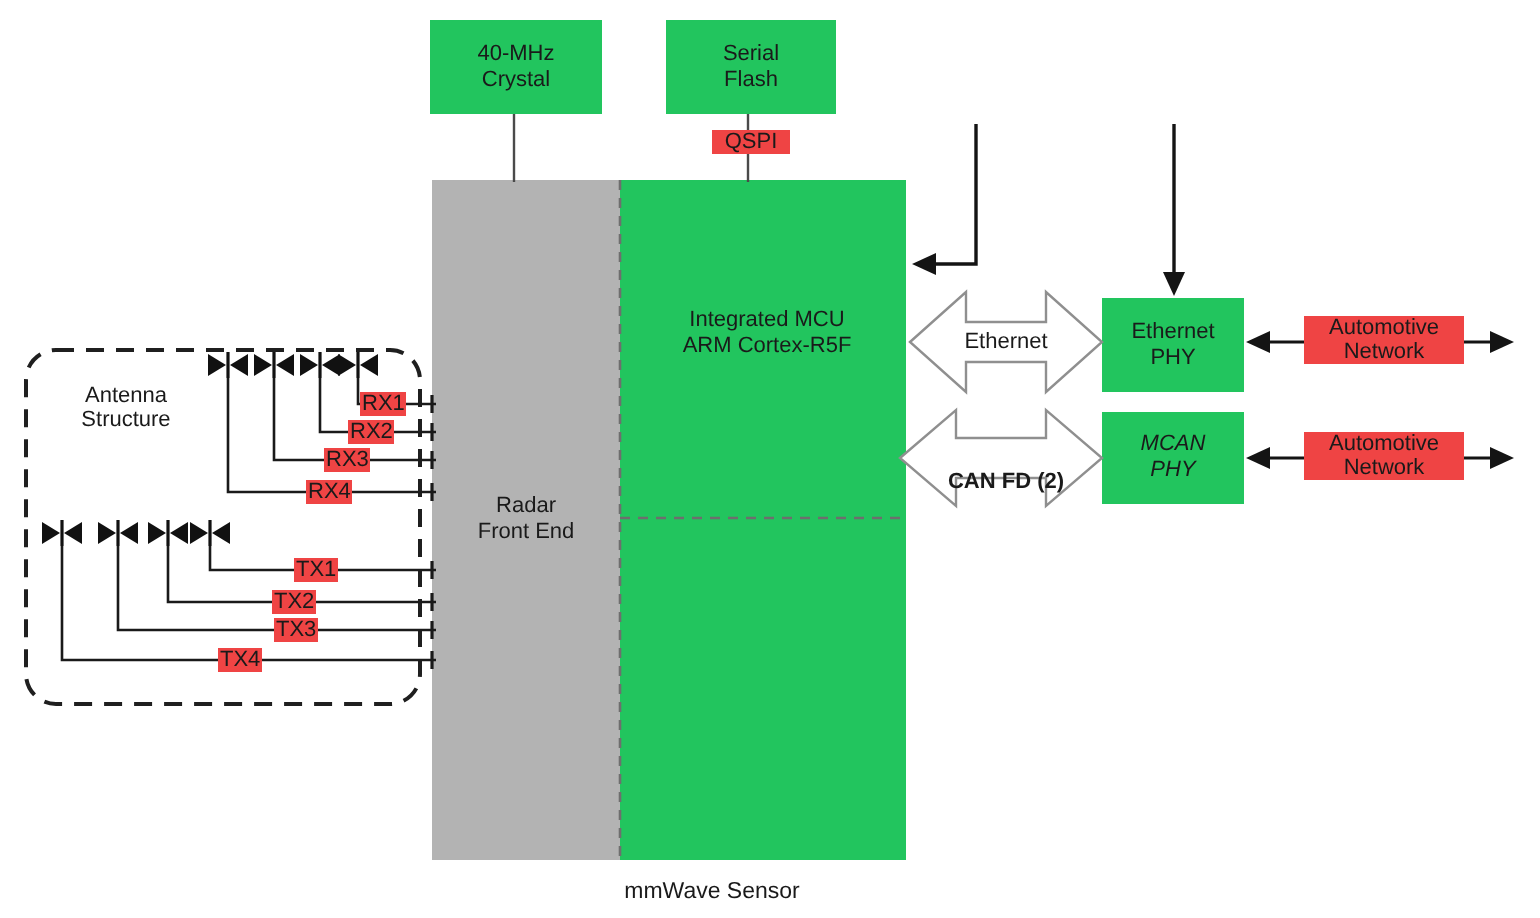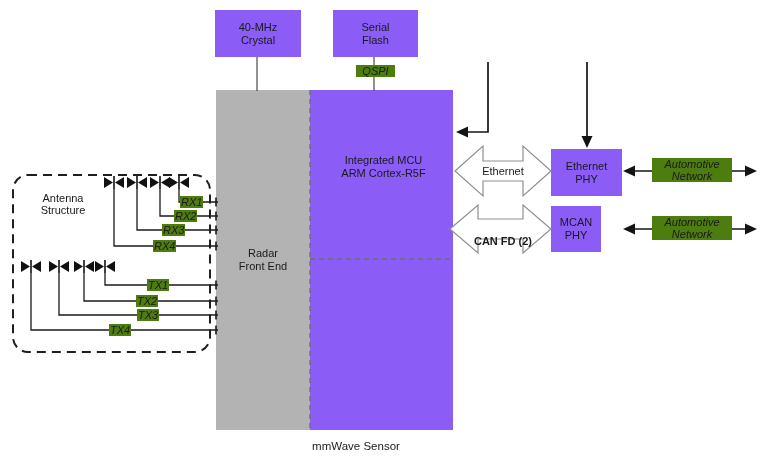--- a/index.html
+++ b/index.html
@@ -6,34 +6,34 @@
   #canvas{
     position:relative;
     width:770px;height:459px;
     background:#ffffff;
     font-family:"Liberation Sans", sans-serif;
     color:#1a1a1a;
     overflow:hidden;
   }
   .block{
     position:absolute;
-    background:#8b5cf6;
+    background:#22c55e;
     display:flex;align-items:center;justify-content:center;
     text-align:center;
     font-size:11px;line-height:13px;
     white-space:pre-line;
   }
   .block.dark{background:#b3b3b3;}
   #overlay{position:absolute;left:0;top:0;z-index:5;}
   .lbl{
     position:absolute;z-index:10;
     font-size:11px;line-height:12px;
     white-space:pre-line;text-align:center;
   }
-  .lbl.bg{background:#4d7c0f;padding:0 1px;font-style:italic;}
+  .lbl.bg{background:#ef4444;padding:0 1px;}
   .blocktext{
     position:absolute;z-index:10;
     font-size:11px;line-height:13px;
     white-space:pre-line;text-align:center;
   }
 </style>
 </head>
 <body>
 
 <div id="canvas">
@@ -45,21 +45,21 @@
 Flash</span></div>
 
 
   <div class="block dark" style="left:216px;top:90px;width:94px;height:340px;"></div>
 
   <div class="block" style="left:310px;top:90px;width:143px;height:340px;"></div>
 
   <div class="block" style="left:551px;top:149px;width:71px;height:47px;"><span>Ethernet
 PHY</span></div>
 
-  <div class="block" style="left:551px;top:206px;width:50px;height:46px;"><span>MCAN
+  <div class="block" style="left:551px;top:206px;width:71px;height:46px;font-style:italic;"><span>MCAN
 PHY</span></div>
 
   <svg id="overlay" width="770" height="459" viewBox="0 0 770 459">
 
     <rect x="13" y="175" width="197" height="177" rx="15" fill="none" stroke="#1f1f1f" stroke-width="2" stroke-dasharray="9,6"></rect>
 
     <line x1="310" y1="90" x2="310" y2="430" stroke="#6e6e6e" stroke-width="1.3" stroke-dasharray="5,4"></line>
     <line x1="310" y1="259" x2="453" y2="259" stroke="#6e6e6e" stroke-width="1.3" stroke-dasharray="5,4"></line>
 
     <line x1="257" y1="57" x2="257" y2="91" stroke="#4a4a4a" stroke-width="1.2"></line>

